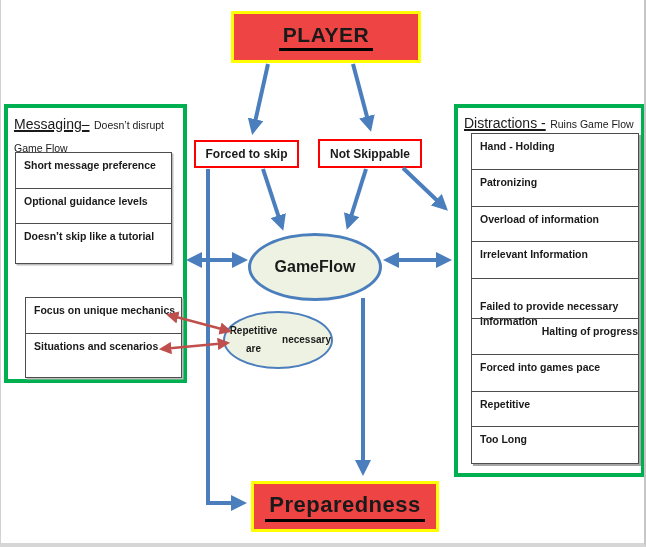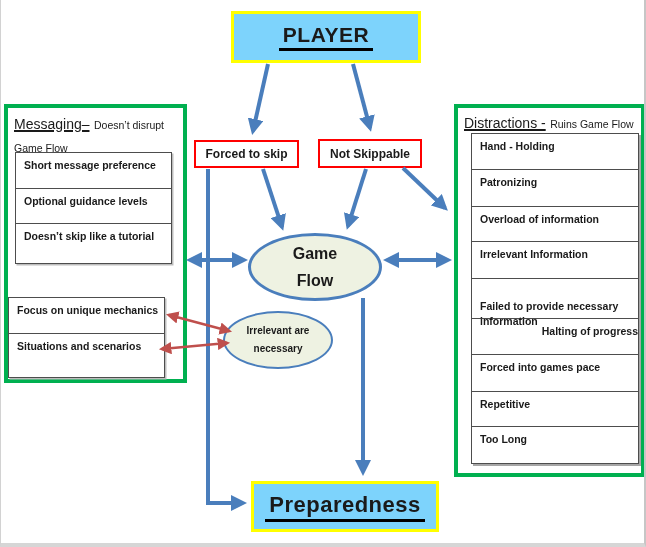--- a/index.html
+++ b/index.html
@@ -5,37 +5,37 @@
   html,body{margin:0;padding:0;background:#fff;}
   #stage{
     position:relative;width:646px;height:547px;overflow:hidden;
     background:#ffffff;box-sizing:border-box;
     border-left:1px solid #d2d2d2;border-right:2px solid #c6c6c6;border-bottom:4px solid #d6d6d6;
     font-family:"Liberation Sans","DejaVu Sans",sans-serif;color:#1a1a1a;
   }
   .abs{position:absolute;box-sizing:border-box;}
   
   .greenbox{border:4px solid #00b050;background:#ffffff;}
-  .yellowbox{border:3px solid #ffff00;background:#7dd3fc;display:flex;align-items:center;justify-content:center;}
+  .yellowbox{border:3px solid #ffff00;background:#ef4444;display:flex;align-items:center;justify-content:center;}
   .redbox{border:2px solid #ff0000;background:#ffffff;display:flex;align-items:center;justify-content:center;
     font-weight:bold;font-size:12px;}
   .bigtitle{font-weight:bold;font-size:21px;letter-spacing:0.5px;border-bottom:3px solid #000;padding:0 4px 1px 4px;}
   .paneltitle{line-height:1.45;font-weight:normal;}
   .t-big{font-size:14px;text-decoration:underline;text-decoration-thickness:2px;}
   .t-small{font-size:10.5px;}
   
   .dtable{border:1px solid #4d4d4d;background:#fff;}
   .shadow{box-shadow:2px 2px 0 #a6a6a6;}
   .lshadow{box-shadow:1.5px 1.5px 0 #bdbdbd;}
   .drow{box-sizing:border-box;padding:6px 0 0 8px;font-weight:bold;font-size:10.5px;white-space:nowrap;}
   .drow + .drow{border-top:1px solid #4d4d4d;}
   .drow.wrap{white-space:normal;line-height:1.45;padding-top:20px;}
   
   .ellipse{border:3px solid #4a7ebc;background:#eef2e2;border-radius:50%;
-    display:flex;flex-direction:column;align-items:center;justify-content:center;text-align:center;font-weight:bold;}
+    display:flex;flex-direction:row;align-items:center;justify-content:center;text-align:center;font-weight:bold;}
   .ellipse .ln{display:block;}
   #gameflow{font-size:16px;}
   #gameflow .ln{line-height:1.7;}
   #tutorials{font-size:10px;}
   #tutorials .ln{line-height:1.8;}
   
   #arrows{position:absolute;left:0;top:0;pointer-events:none;}
 </style>
 </head>
 <body>
@@ -49,21 +49,21 @@
   <div class="abs greenbox" style="left:3px;top:104px;width:183px;height:279px;"></div>
   <div class="abs paneltitle" style="left:13px;top:112px;width:170px;">
     <span class="t-big">Messaging–</span>
     <span class="t-small">Doesn’t disrupt Game Flow</span>
   </div>
   <div class="abs dtable lshadow" style="left:14px;top:152px;width:157px;">
     <div class="drow" style="height:35px;">Short message preference</div>
     <div class="drow" style="height:35px;">Optional guidance levels</div>
     <div class="drow" style="height:40px;">Doesn’t skip like a tutorial</div>
   </div>
-  <div class="abs dtable lshadow" style="left:7px;top:297px;width:157px;">
+  <div class="abs dtable lshadow" style="left:24px;top:297px;width:157px;">
     <div class="drow" style="height:35px;">Focus on unique mechanics</div>
     <div class="drow" style="height:44px;">Situations and scenarios</div>
   </div>
 
   <div class="abs greenbox" style="left:453px;top:104px;width:191px;height:373px;"></div>
   <div class="abs paneltitle" style="left:463px;top:111px;white-space:nowrap;">
     <span class="t-big">Distractions -</span>
     <span class="t-small">Ruins Game Flow</span>
   </div>
   <div class="abs dtable shadow" style="left:470px;top:133px;width:168px;">
@@ -83,21 +83,21 @@
   </div>
   <div class="abs redbox" style="left:317px;top:139px;width:104px;height:29px;">
     <span>Not Skippable</span>
   </div>
 
   <div id="gameflow" class="abs ellipse" style="left:247px;top:233px;width:134px;height:68px;">
     <span class="ln">Game</span>
     <span class="ln">Flow</span>
   </div>
   <div id="tutorials" class="abs ellipse" style="left:222px;top:311px;width:110px;height:58px;border-width:2px;">
-    <span class="ln">Irrelevant are</span>
+    <span class="ln">Repetitive are</span>
     <span class="ln">necessary</span>
   </div>
 
   <div class="abs yellowbox" style="left:250px;top:481px;width:188px;height:51px;">
     <span class="bigtitle" style="font-size:22px;">Preparedness</span>
   </div>
 
   <svg id="arrows" width="646" height="547" viewBox="0 0 646 547">
     <defs>
       <marker id="mb" viewBox="0 0 10 10" refX="7.5" refY="5" markerWidth="4" markerHeight="4" orient="auto-start-reverse">

